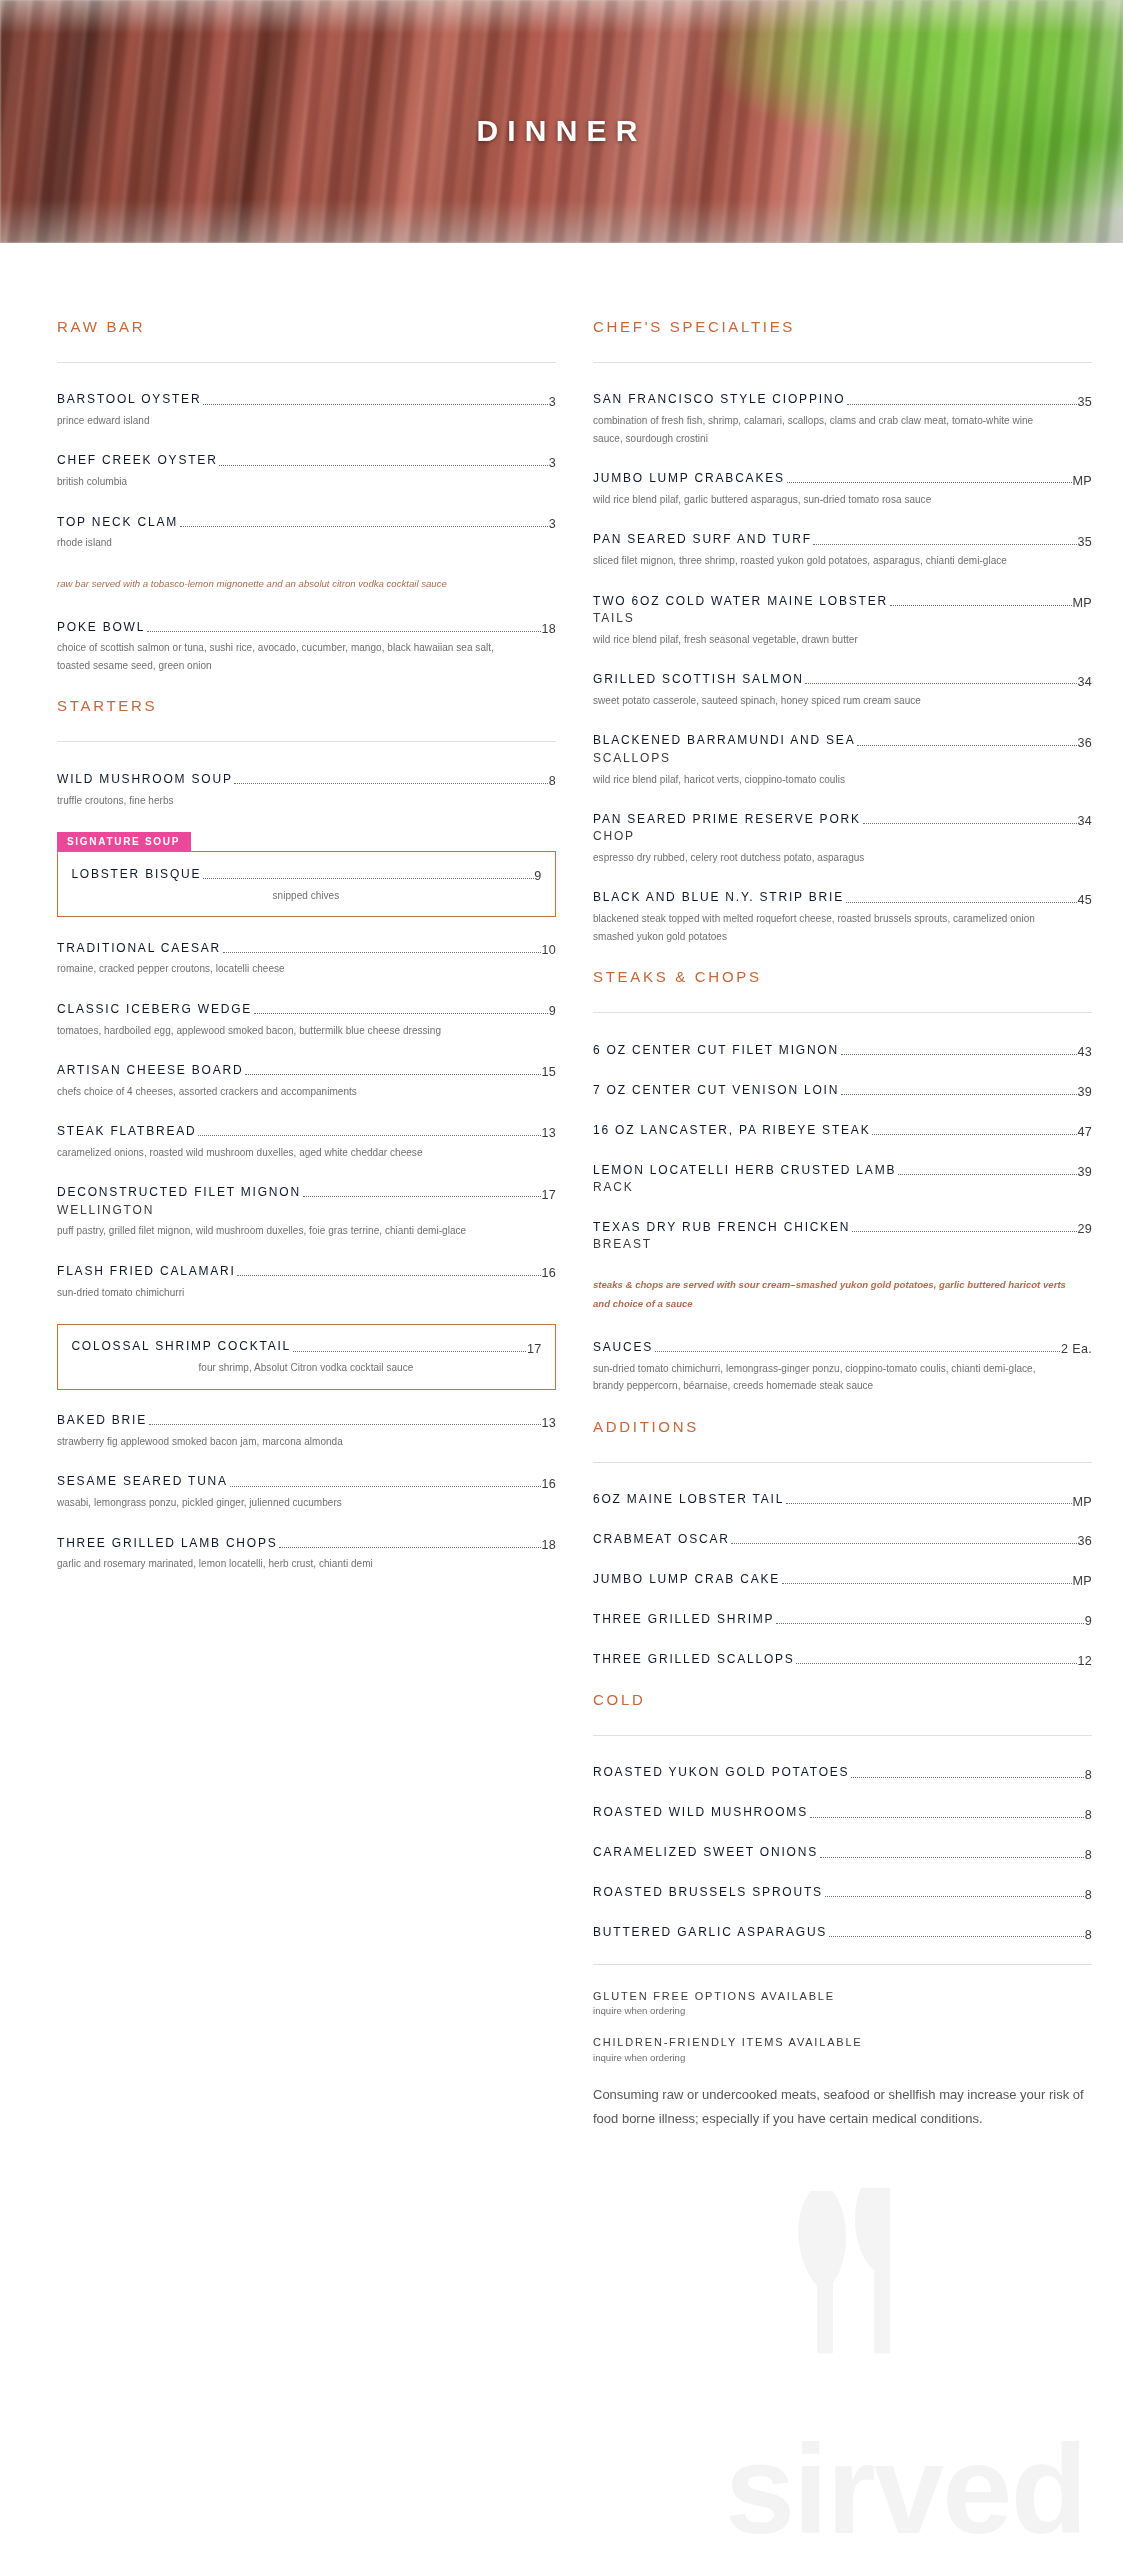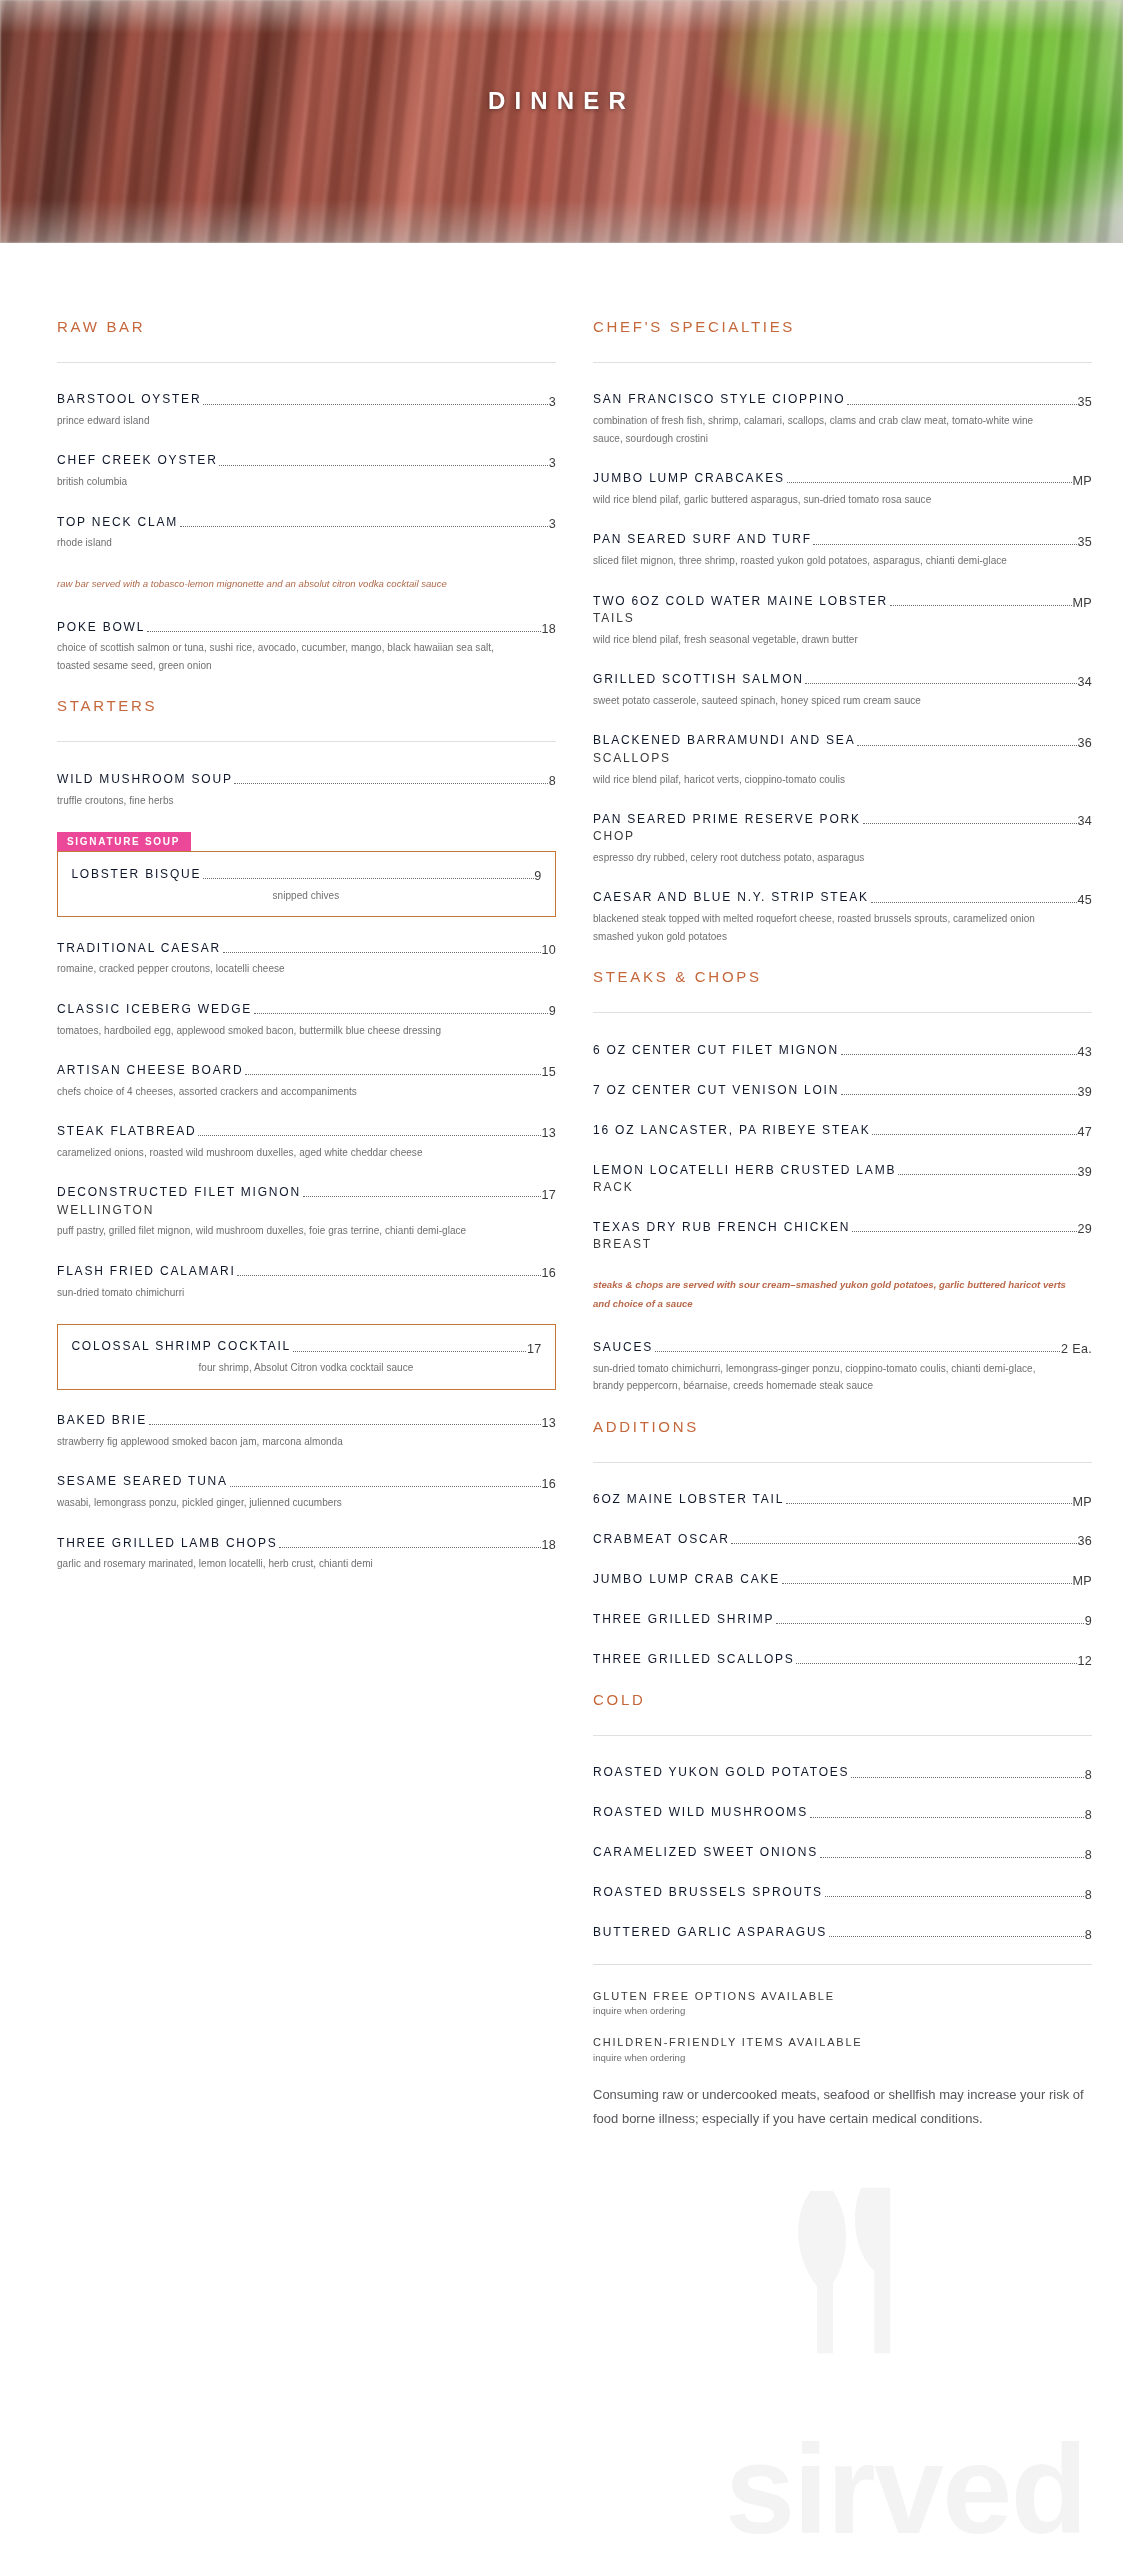--- a/index.html
+++ b/index.html
@@ -48,24 +48,24 @@
       repeating-linear-gradient(96deg,
         rgba(255,255,255,.10) 0px, rgba(255,255,255,.10) 2.5px,
         rgba(0,0,0,.12) 5.9px, rgba(0,0,0,.12) 13.4px,
         rgba(255,255,255,.04) 18.4px, rgba(255,255,255,.04) 28.5px),
       linear-gradient(180deg, rgba(235,232,228,.55) 0%, rgba(0,0,0,0) 14%),
       linear-gradient(180deg, rgba(0,0,0,0) 82%, rgba(190,188,184,.55) 100%);
   }
   .hero-title {
     position: absolute;
     left: 0; right: 0;
-    top: 87px;
+    top: 114px;
     text-align: center;
     color: #ffffff;
-    font-size: 24px;
+    font-size: 30px;
     font-weight: bold;
     letter-spacing: 9.2px;
     text-shadow: 0 0.8px 4.2px rgba(0,0,0,.45);
   }
 
   
   .watermark {
     position: absolute;
     right: 37px;
     bottom: 23.5px;
@@ -476,21 +476,21 @@
             <span class="dots"></span>
             <span class="item-price">34</span>
           </div>
           <div class="secondline">CHOP</div>
         </div>
         <div class="item-desc">espresso dry rubbed, celery root dutchess potato, asparagus</div>
       </div>
 
       <div class="item">
         <div class="item-head">
-          <span class="item-name">CAESAR AND BLUE N.Y. STRIP STEAK</span>
+          <span class="item-name">BLACK AND BLUE N.Y. STRIP BRIE</span>
           <span class="dots"></span>
           <span class="item-price">45</span>
         </div>
         <div class="item-desc">blackened steak topped with melted roquefort cheese, roasted brussels sprouts, caramelized onion smashed yukon gold potatoes</div>
       </div>
     </div>
 
     <div class="section">
       <div class="section-title">STEAKS &amp; CHOPS</div>
       <div class="section-rule"></div>

